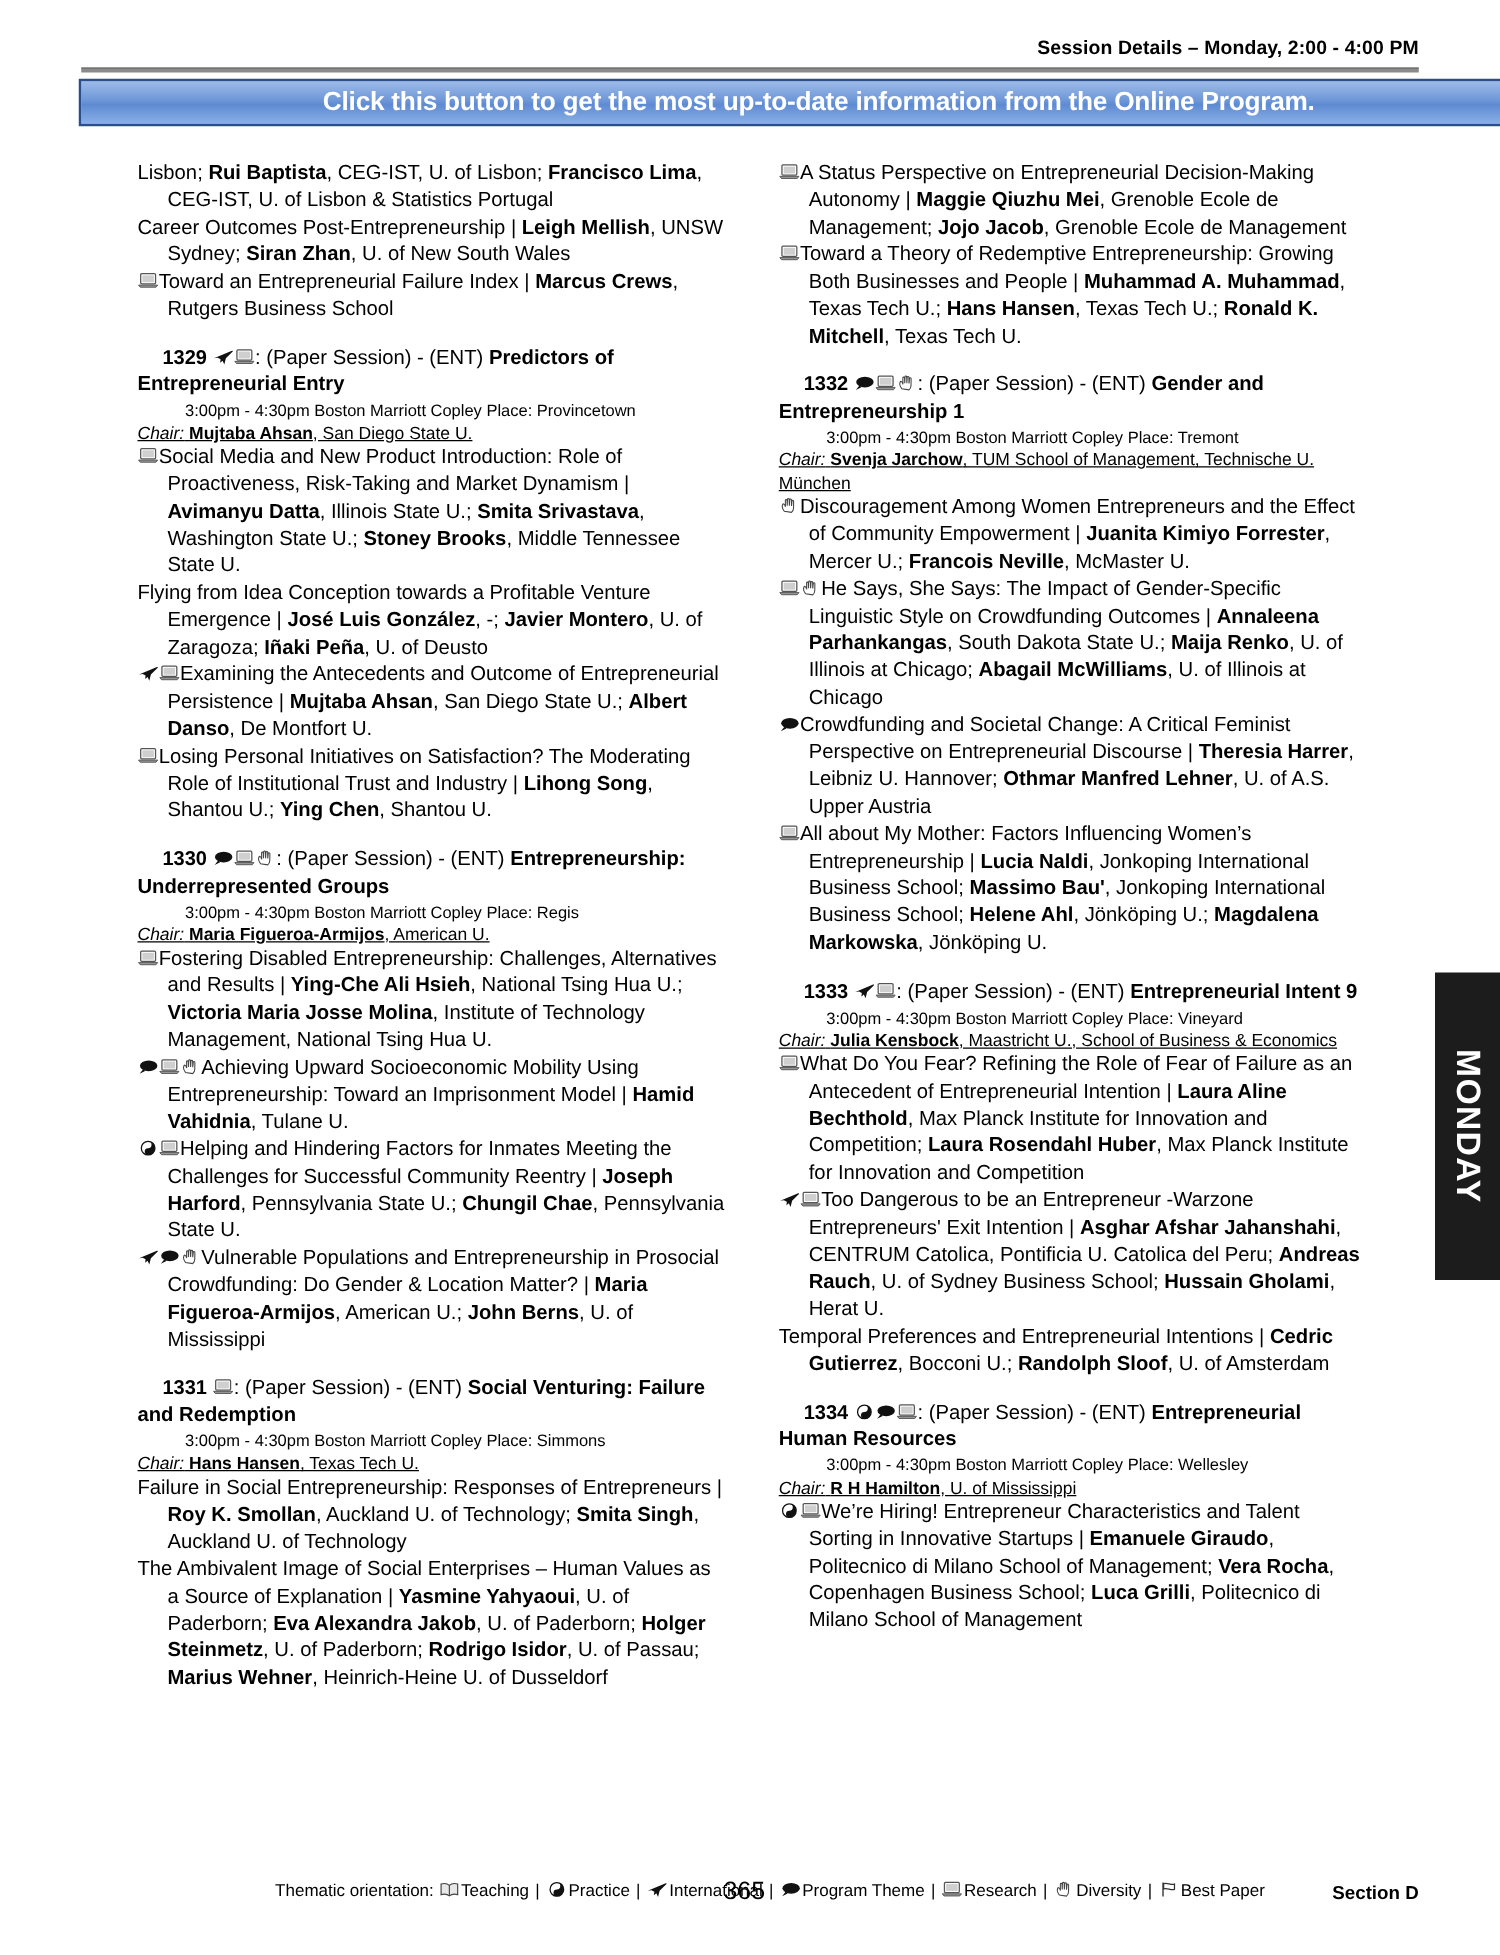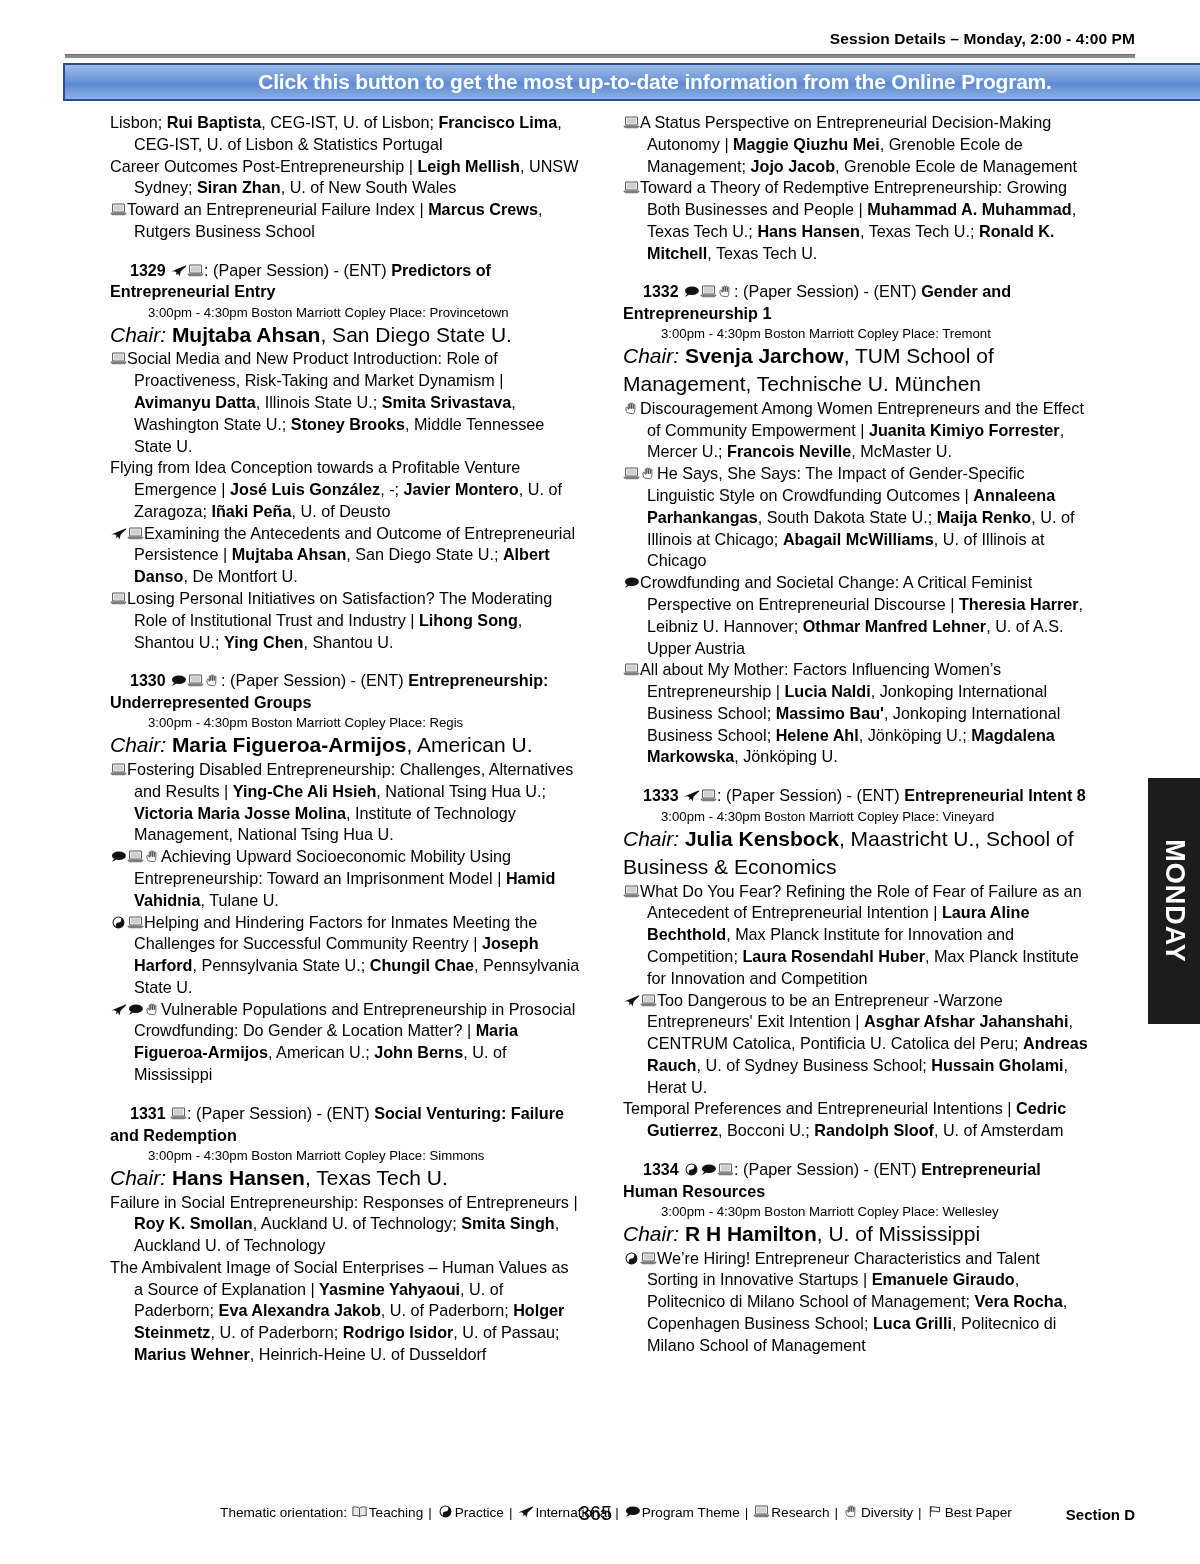--- a/index.html
+++ b/index.html
@@ -32,21 +32,21 @@
     display:flex;align-items:center;justify-content:center;
     cursor:pointer;
   }
   .banner-label{
     color:#fff;font-size:21px;font-weight:bold;letter-spacing:-.2px;
     white-space:nowrap;
   }
 
   
   .cols{
-    position:absolute;left:110px;top:112px;width:985px;
+    position:absolute;left:110px;top:128px;width:985px;
     display:flex;gap:16px;
   }
   .col{width:480px;}
   .col.right{margin-left:25px;}
 
   
   .entry{
     font-size:16.2px;line-height:1.345;
     margin:0 0 0 0;
     text-indent:-24px;padding-left:24px;
@@ -57,21 +57,21 @@
   
   .sess{margin-top:17px;}
   .sess-head{
     font-size:16.2px;line-height:1.30;
     text-indent:20px;
   }
   .sess-num{font-weight:bold;font-size:16px;}
   .sess-type{}
   .sess-title{font-weight:bold;}
   .sess-when{font-size:13.2px;line-height:1.30;margin-top:1px;margin-left:38px;}
-  .sess-chair{font-size:21px;line-height:1.32;}
+  .sess-chair{font-size:14px;line-height:1.32;text-decoration:underline;}
   .sess-body{margin-top:0;}
   .sess .entry:first-of-type{margin-top:0;}
 
   
   .ic{
     display:inline-block;vertical-align:-2px;
     width:17px;height:15px;margin-right:0px;
     position:relative;
   }
   .ic svg{display:block;width:100%;height:100%;}
@@ -278,21 +278,21 @@
                 </svg></span><span>All about My Mother: Factors Influencing Women’s Entrepreneurship | <span class="b">Lucia Naldi</span>, Jonkoping International Business School; <span class="b">Massimo Bau'</span>, Jonkoping International Business School; <span class="b">Helene Ahl</span>, Jönköping U.; <span class="b">Magdalena Markowska</span>, Jönköping U.</span></div>
           </div>
         </div>
         <div class="sess">
           <div class="sess-head"><span class="sess-num">1333 </span><span class="ic"><svg viewBox="0 0 20 16">
                 <path d="M1.4 9.3 L18.3 2.2 C19.1 1.9 19.4 2.6 18.8 3.2 L12.6 9.3 11.1 15.1 9.5 11.6 7.2 13.5 7.6 10.2 4.9 8.8 Z" fill="#111"></path>
               </svg></span><span class="ic"><svg viewBox="0 0 20 16">
                 <rect x="3" y="1.5" width="14" height="9.5" rx="1" fill="none" stroke="#555" stroke-width="1.2"></rect>
                 <rect x="4.6" y="3" width="10.8" height="6.5" fill="#cfcfcf"></rect>
                 <path d="M1 12.2 H19 L17.4 14.2 H2.6 Z" fill="#9a9a9a" stroke="#555" stroke-width=".9"></path>
-              </svg></span><span class="sess-type">: (Paper Session) - (ENT) </span><span class="sess-title">Entrepreneurial Intent 8</span></div>
+              </svg></span><span class="sess-type">: (Paper Session) - (ENT) </span><span class="sess-title">Entrepreneurial Intent 9</span></div>
           <div class="sess-when">3:00pm - 4:30pm Boston Marriott Copley Place: Vineyard</div>
           <div class="sess-chair"><span class="i">Chair:</span> <span class="b">Julia Kensbock</span>, Maastricht U., School of Business &amp; Economics</div>
           <div class="sess-body">
             <div class="entry"><span class="ic"><svg viewBox="0 0 20 16">
                   <rect x="3" y="1.5" width="14" height="9.5" rx="1" fill="none" stroke="#555" stroke-width="1.2"></rect>
                   <rect x="4.6" y="3" width="10.8" height="6.5" fill="#cfcfcf"></rect>
                   <path d="M1 12.2 H19 L17.4 14.2 H2.6 Z" fill="#9a9a9a" stroke="#555" stroke-width=".9"></path>
                 </svg></span><span>What Do You Fear? Refining the Role of Fear of Failure as an Antecedent of Entrepreneurial Intention | <span class="b">Laura Aline Bechthold</span>, Max Planck Institute for Innovation and Competition; <span class="b">Laura Rosendahl Huber</span>, Max Planck Institute for Innovation and Competition</span></div>
             <div class="entry"><span class="ic"><svg viewBox="0 0 20 16">
                   <path d="M1.4 9.3 L18.3 2.2 C19.1 1.9 19.4 2.6 18.8 3.2 L12.6 9.3 11.1 15.1 9.5 11.6 7.2 13.5 7.6 10.2 4.9 8.8 Z" fill="#111"></path>

